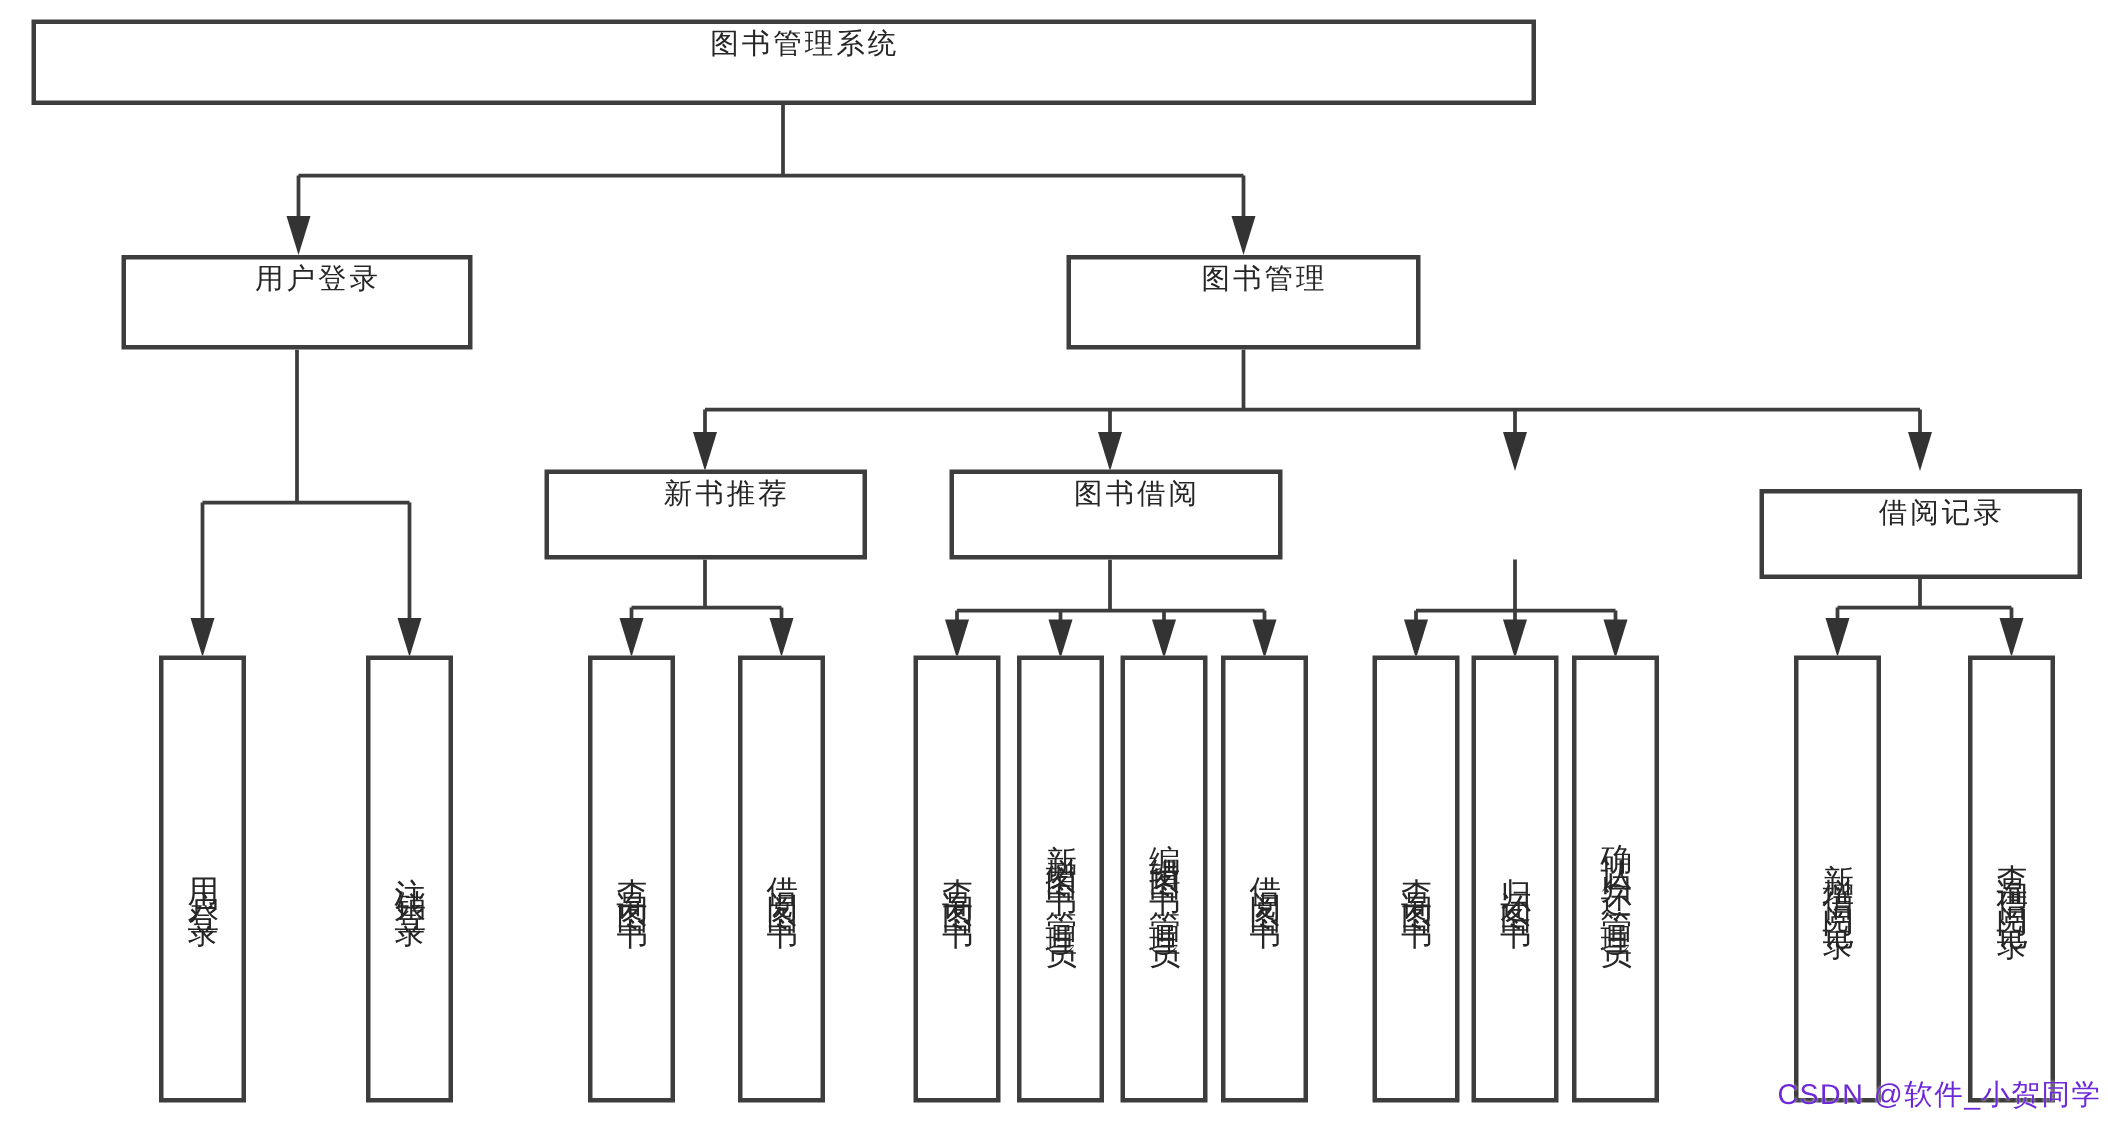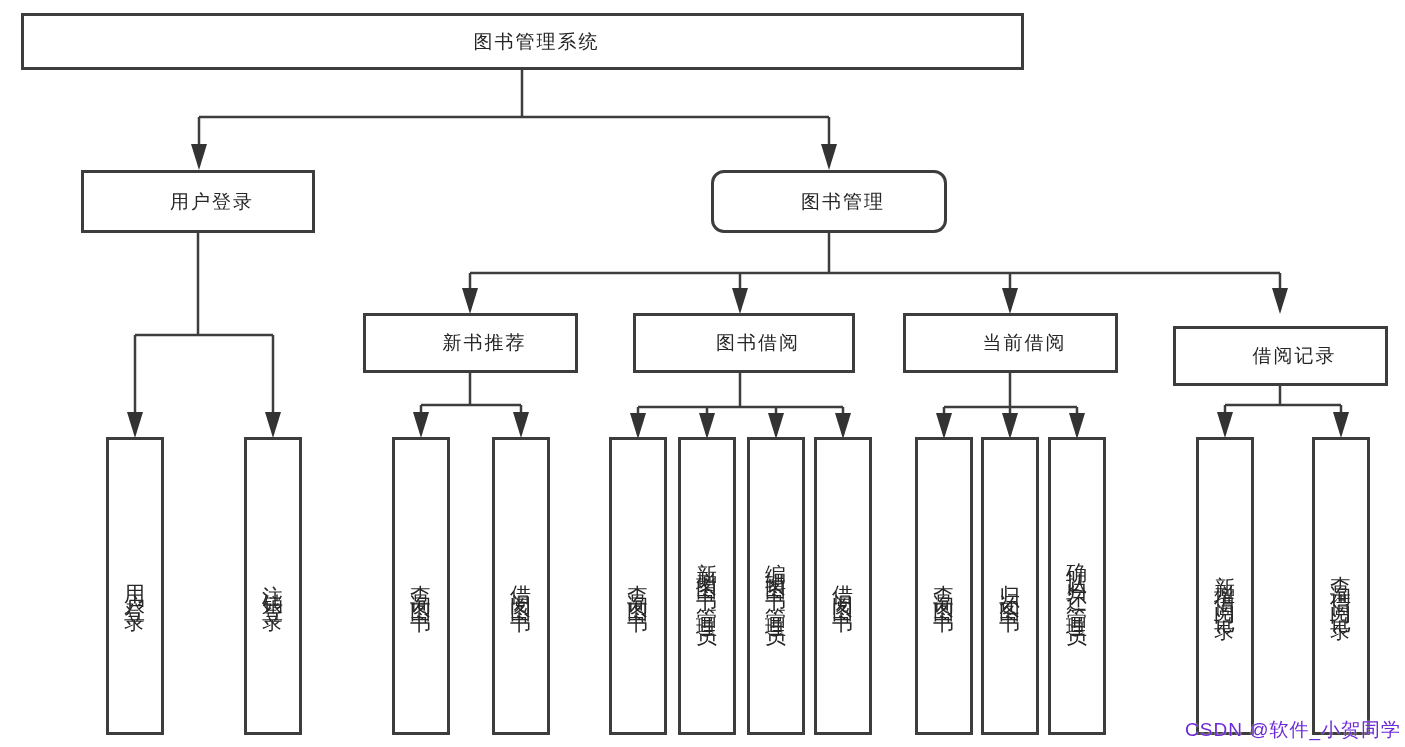--- a/index.html
+++ b/index.html
@@ -5,21 +5,21 @@
   html,body { margin:0; padding:0; background:#ffffff; }
   .canvas {
     position:relative; width:1405px; height:747px; background:#ffffff;
     font-family:"Liberation Sans", sans-serif; color:#262626; overflow:hidden;
   }
   svg.connectors { position:absolute; left:0; top:0; width:1405px; height:747px; }
   svg.connectors path { stroke:#3d3d3d; stroke-width:2.5; fill:none; }
   svg.connectors polygon { fill:#333333; }
   .box {
     position:absolute; border:3px solid #3d3d3d; background:#ffffff;
-    display:flex; align-items:center; justify-content:center;
+    display:flex; align-items:flex-start; justify-content:center;
     box-sizing:border-box; font-size:19px; letter-spacing:2px; z-index:2;padding-left:28px;
   }
   .vbox {
     position:absolute; top:437px; height:298px; width:58px;
     border:3px solid #3d3d3d; background:#ffffff;
     display:flex; align-items:center; justify-content:center;
     box-sizing:border-box; z-index:2;
   }
   .vtext {
     writing-mode:vertical-rl; text-orientation:mixed;
@@ -81,32 +81,29 @@
     </g>
   </svg>
 
   <div class="box" style="left:21px; top:13px; width:1003px; height:57px;">
     <span>图书管理系统</span>
   </div>
 
   <div class="box" style="left:81px; top:170px; width:234px; height:63px;">
     <span>用户登录</span>
   </div>
-  <div class="box" style="left:711px; top:170px; width:236px; height:63px;border-radius:13px;">
+  <div class="box" style="left:711px; top:170px; width:236px; height:63px;">
     <span>图书管理</span>
   </div>
 
   <div class="box" style="left:363px; top:313px; width:215px; height:60px;">
     <span>新书推荐</span>
   </div>
   <div class="box" style="left:633px; top:313px; width:222px; height:60px;">
     <span>图书借阅</span>
-  </div>
-  <div class="box" style="left:903px; top:313px; width:215px; height:60px;">
-    <span>当前借阅</span>
   </div>
   <div class="box" style="left:1173px; top:326px; width:215px; height:60px;">
     <span>借阅记录</span>
   </div>
 
   <div class="vbox" style="left:106px;">
     <span class="vtext">用户登录</span>
   </div>
   <div class="vbox" style="left:244px;">
     <span class="vtext">注销登录</span>

